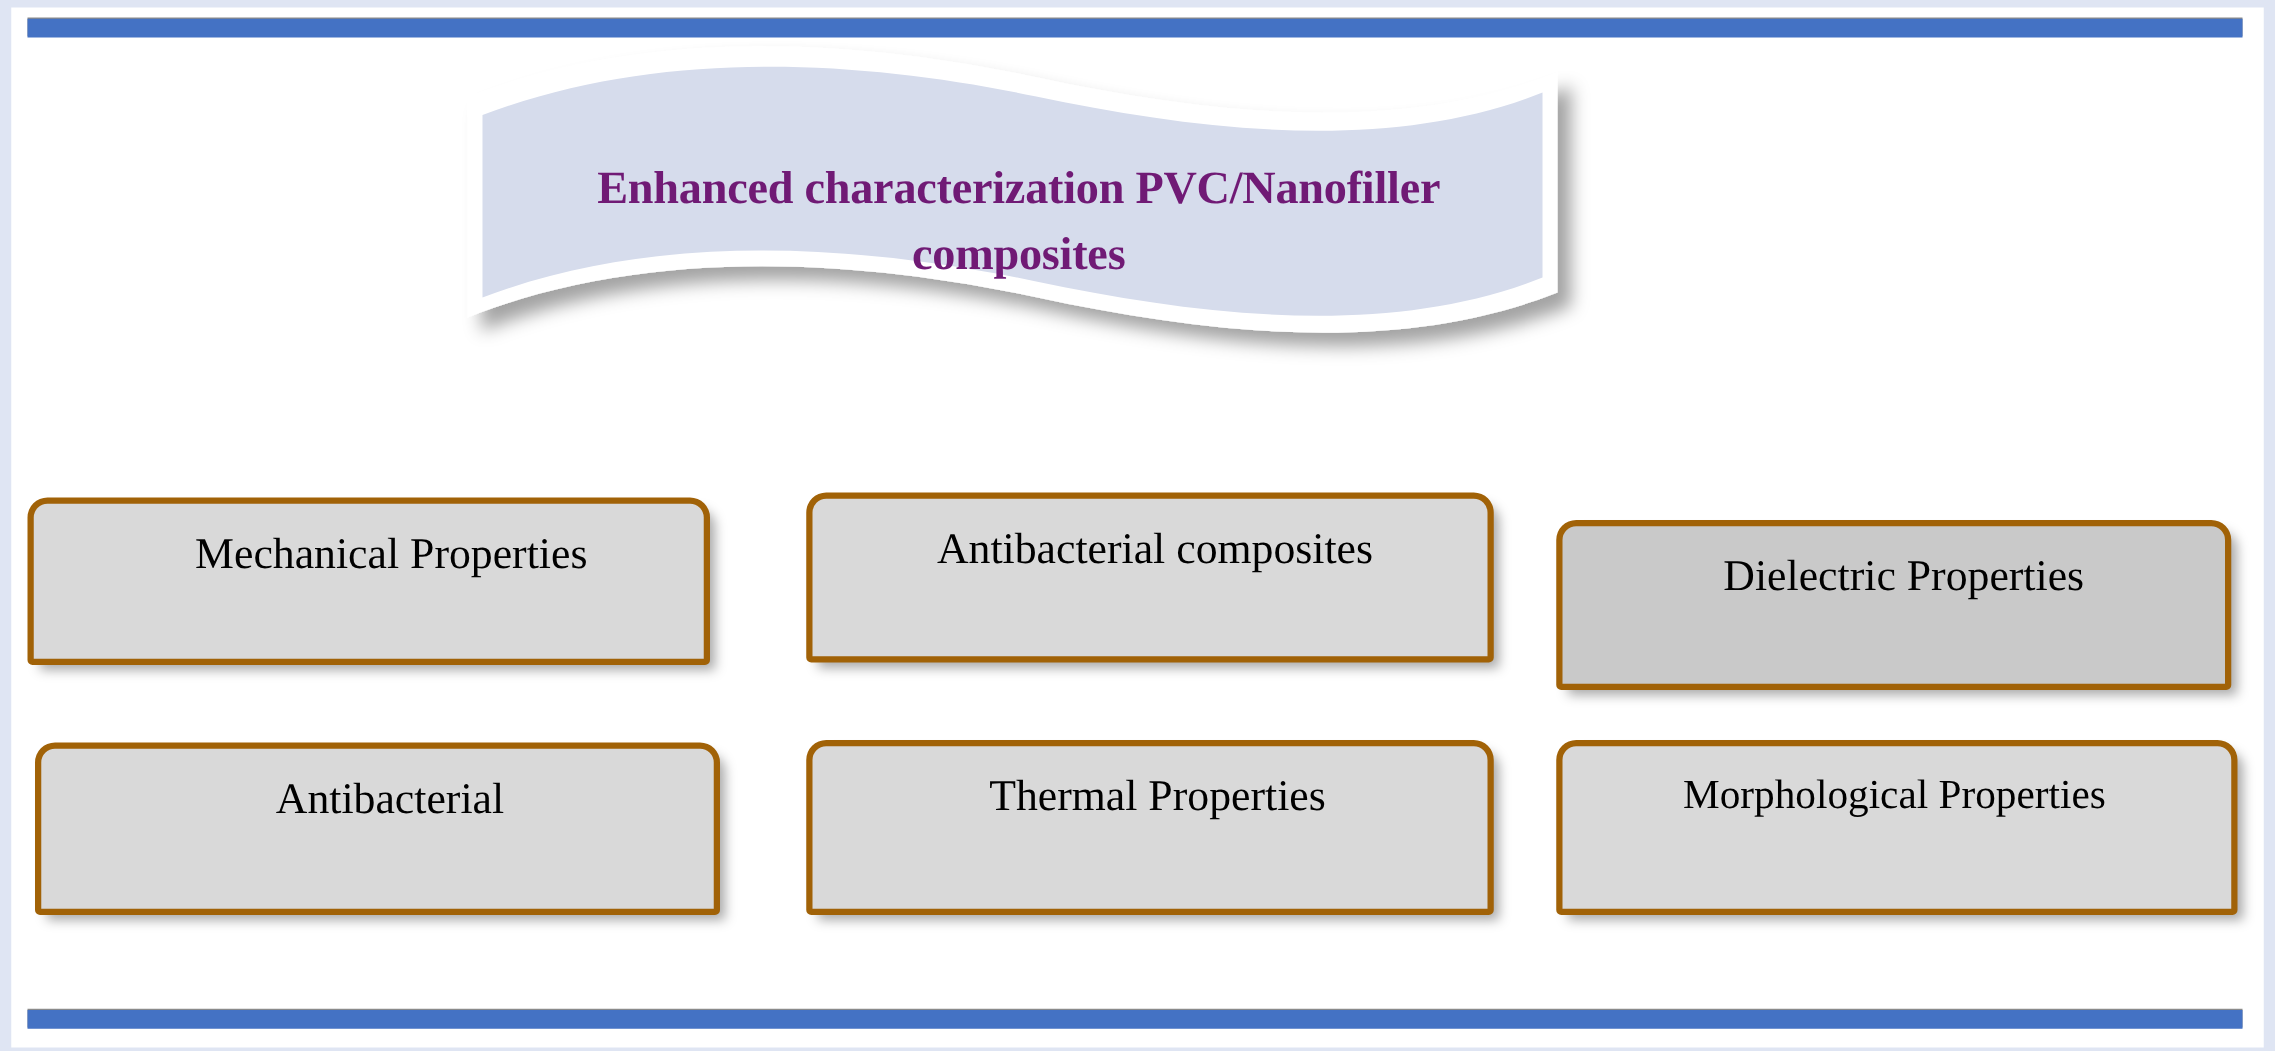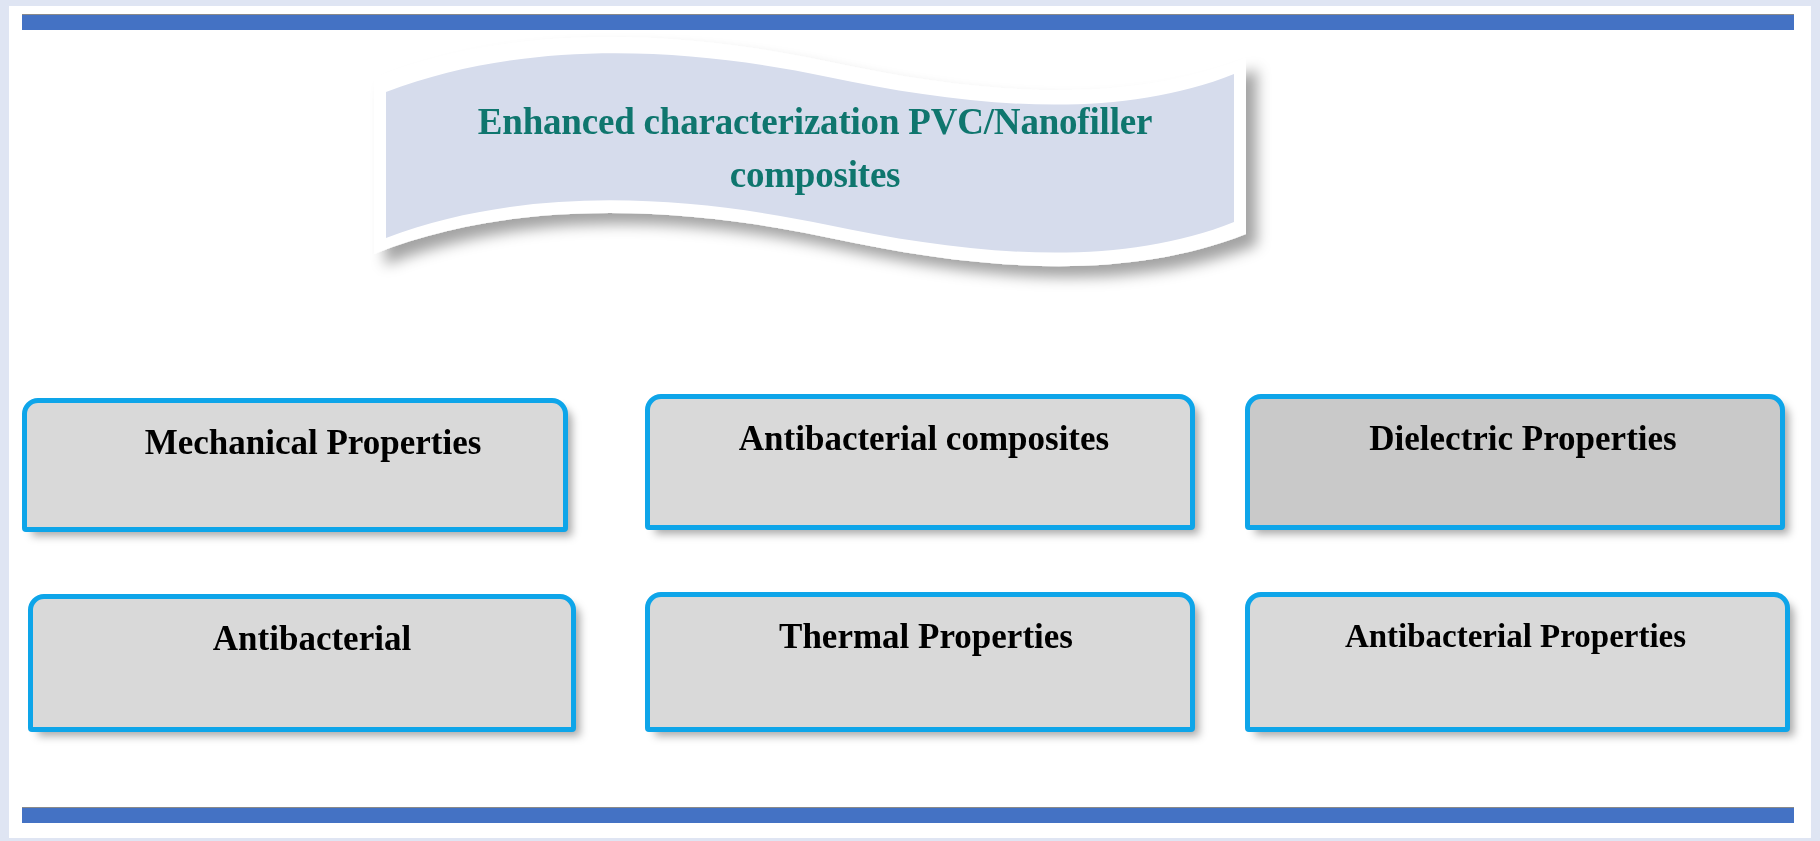--- a/index.html
+++ b/index.html
@@ -48,59 +48,58 @@
     position: absolute;
     left: 360px;
     top: 36px;
     width: 900px;
     height: 250px;
   }
   .banner-wrap svg { display: block; overflow: visible; }
   .banner-title {
     position: absolute;
     left: 60px;
-    top: 60px;
+    top: 89px;
     width: 790px;
     text-align: center;
     font-size: 37px;
     font-weight: bold;
     line-height: 1.42;
-    color: #0f766e;
+    color: #701a75;
     letter-spacing: -0.2px;
     font-family: "Liberation Serif", "DejaVu Serif", serif;
   }
 
   
   .box {
     position: absolute;
     box-sizing: border-box;
     background: #d9d9d9;
-    border: 5px solid #0ea5e9;
+    border: 5px solid #a16207;
     border-radius: 16px 16px 4px 4px;
     box-shadow: 7px 7px 9px -3px rgba(0,0,0,0.34);
-    font-weight: bold;
   }
   .box.dark { background: #c9c9c9; }
   .box .box-label {
     position: absolute;
     left: 0;
     right: 0;
     top: 21px;
     text-align: center;
     font-size: 35px;
     color: #000000;
     line-height: 1.1;
     white-space: nowrap;
     font-family: "Liberation Serif", "DejaVu Serif", serif;
   }
 
   
   #box-mechanical   { left: 22px;   top: 398px; width: 546px; height: 134px; }
   #box-antibacterial{ left: 645px;  top: 394px; width: 550px; height: 136px; }
-  #box-dielectric   { left: 1245px; top: 394px; width: 540px; height: 136px; }
+  #box-dielectric   { left: 1245px; top: 416px; width: 540px; height: 136px; }
   
   #box-conductivity { left: 28px;   top: 594px; width: 548px; height: 138px; }
   #box-thermal      { left: 645px;  top: 592px; width: 550px; height: 140px; }
   #box-morphological{ left: 1245px; top: 592px; width: 545px; height: 140px; }
 
   
   #box-mechanical    .box-label { transform: translateX(18px); }
   #box-antibacterial .box-label { transform: translateX(4px);  }
   #box-dielectric    .box-label { transform: translateX(8px);  }
   #box-conductivity  .box-label { transform: translateX(10px); }
@@ -162,16 +161,16 @@
 
   <div class="box" id="box-conductivity">
     <span class="box-label">Antibacterial</span>
   </div>
 
   <div class="box" id="box-thermal">
     <span class="box-label">Thermal Properties</span>
   </div>
 
   <div class="box" id="box-morphological">
-    <span class="box-label">Antibacterial Properties</span>
+    <span class="box-label">Morphological Properties</span>
   </div>
 
 </div>
 
 </body></html>

